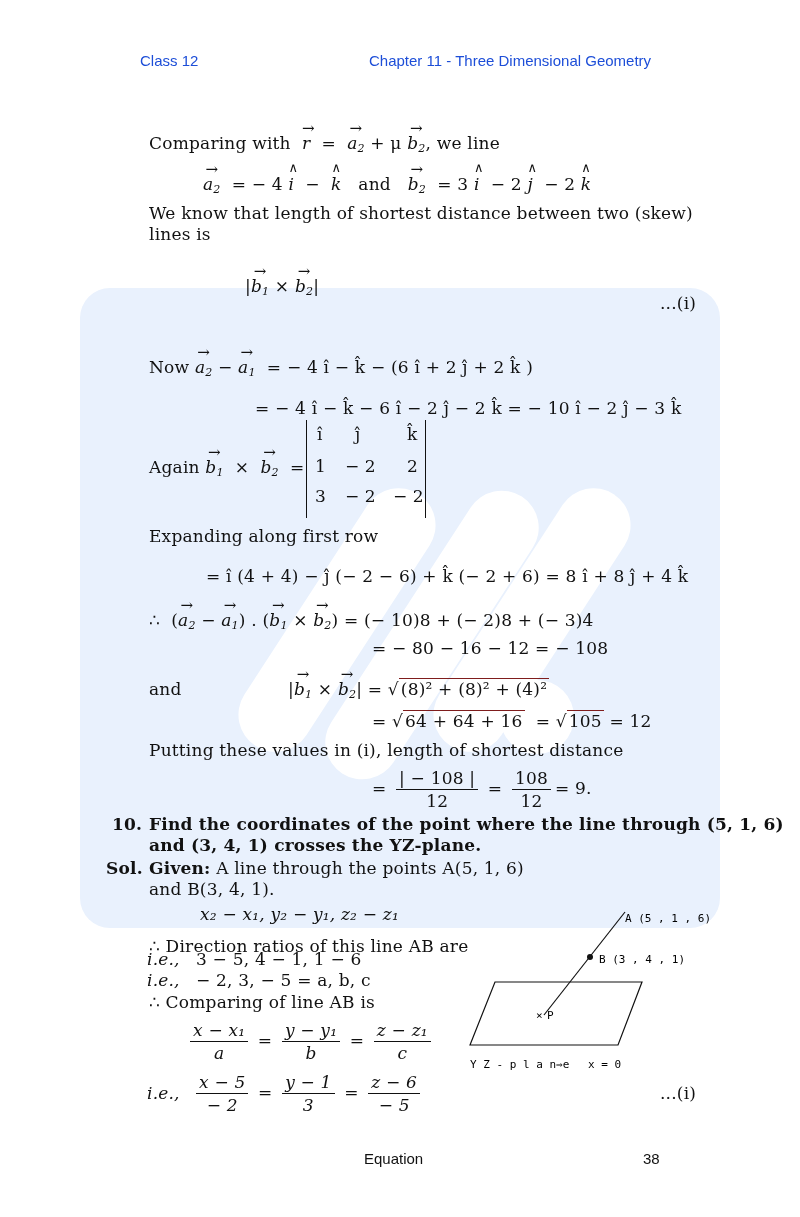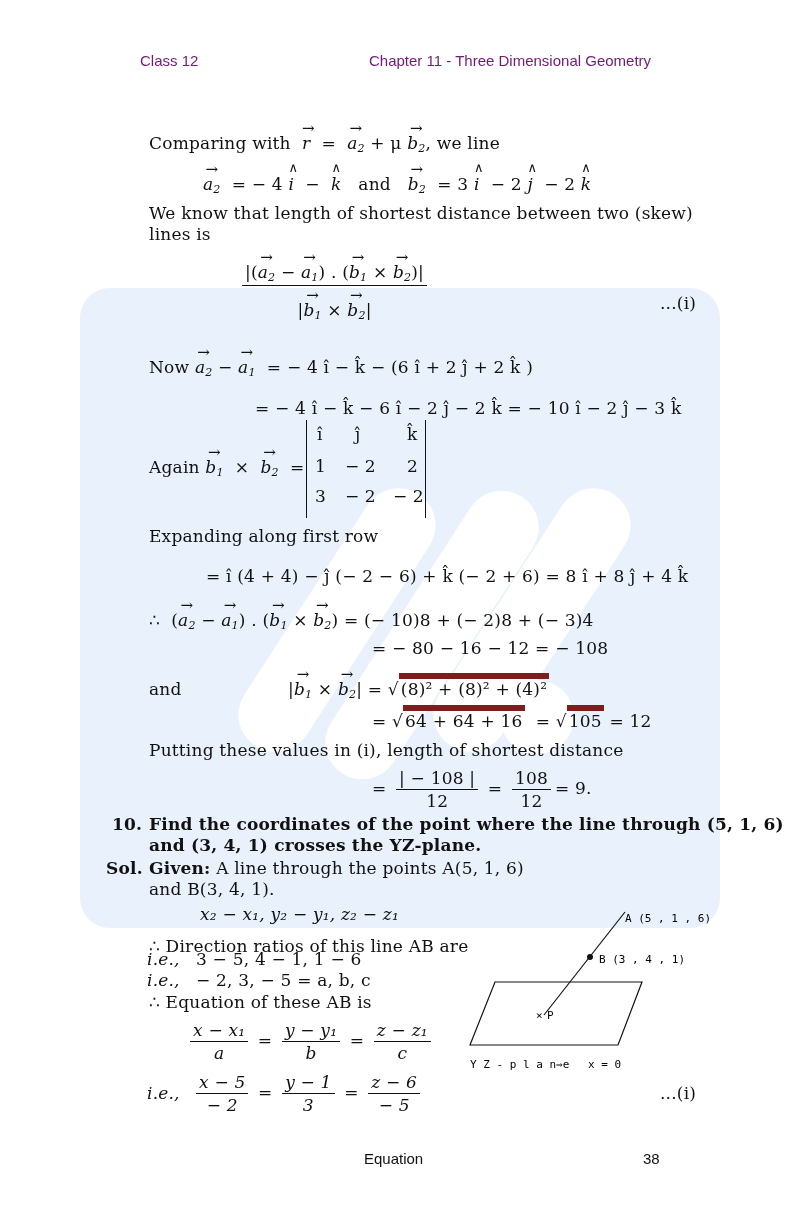--- a/index.html
+++ b/index.html
@@ -1,31 +1,31 @@
 <!DOCTYPE html>
 <html><head>
 <meta charset="utf-8">
 <style>
   html, body { margin:0; padding:0; background:#fff; }
   body { width:800px; height:1217px; position:relative; overflow:hidden;
          font-family:"DejaVu Serif","Liberation Serif",serif; color:#111; }
-  .hdr { position:absolute; top:52px; font-family:"Liberation Sans",sans-serif; font-size:15px; color:#701a75; }
+  .hdr { position:absolute; top:52px; font-family:"Liberation Sans",sans-serif; font-size:15px; color:#1d4ed8; }
   .wm-box { position:absolute; left:80px; top:288px; width:640px; height:640px; background:#e9f1fd; border-radius:30px; }
   .wm-bar { position:absolute; width:74px; background:#fff; border-radius:40px; transform:rotate(33deg); transform-origin:center; }
   .wm-dot { position:absolute; width:74px; height:74px; border-radius:50%; background:#fff; }
   .t { position:absolute; font-size:17px; white-space:nowrap; letter-spacing:0.2px; }
   .vec { position:relative; display:inline-block; font-style:italic; }
   .vec::before { content:"\2192"; position:absolute; left:0; right:0; top:-14px; text-align:center; font-style:normal; font-size:15px; }
   .hat { position:relative; display:inline-block; font-style:italic; }
   .hat::before { content:"\2227"; position:absolute; left:0; right:0; top:-14px; text-align:center; font-style:normal; font-size:13px; }
   sub { font-size:11px; vertical-align:-3px; }
   .frac { display:inline-flex; flex-direction:column; align-items:center; vertical-align:middle; margin:0 4px; }
   .frac .num { border-bottom:1px solid #111; padding:0 3px 1px; }
   .frac .den { padding:1px 3px 0; }
-  .sqrt { border-top:6px solid #7f1d1d; padding:0 2px; }
+  .sqrt { border-top:1px solid #7f1d1d; padding:0 2px; }
   .det { position:absolute; left:306px; top:420px; width:118px; height:98px; border-left:1.5px solid #111; border-right:1.5px solid #111; }
   .det span { position:absolute; font-size:17px; }
   .bold { font-weight:bold; }
   .foot { position:absolute; top:1150px; font-family:"Liberation Sans",sans-serif; font-size:15px; }
   .diag { position:absolute; left:460px; top:905px; }
   .diag text { font-family:"DejaVu Sans Mono",monospace; font-size:11px; }
 </style>
 </head>
 <body>
 
@@ -47,21 +47,20 @@
   <span class="vec">a<sub>2</sub></span> &nbsp;<span>= − 4</span> <span class="hat">i</span> &nbsp;− &nbsp;<span class="hat">k</span>
   &nbsp;&nbsp;<span>and</span>&nbsp;&nbsp;
   <span class="vec">b<sub>2</sub></span> &nbsp;<span>= 3</span> <span class="hat">i</span> &nbsp;− 2 <span class="hat">j</span> &nbsp;− 2 <span class="hat">k</span>
 </div>
 
 <div class="t" style="left:149px; top:203px">We know that length of shortest distance between two (skew)</div>
 <div class="t" style="left:149px; top:224px">lines is</div>
 
 <div class="t" style="left:238px; top:262px">
   <span class="frac">
-    <span class="num">|(<span class="vec">a<sub>2</sub></span> − <span class="vec">a<sub>1</sub></span>) . (<span class="vec">b<sub>1</sub></span> × <span class="vec">b<sub>2</sub></span>)|</span>
     <span class="den" style="padding-top:14px">|<span class="vec">b<sub>1</sub></span> × <span class="vec">b<sub>2</sub></span>|</span>
   </span>
 </div>
 <div class="t" style="left:660px; top:293px">...(i)</div>
 
 <div class="t" style="left:149px; top:357px">
   <span>Now</span> <span class="vec">a<sub>2</sub></span> − <span class="vec">a<sub>1</sub></span> &nbsp;<span>= − 4 î − k̂ − (6 î + 2 ĵ + 2 k̂ )</span>
 </div>
 <div class="t" style="left:255px; top:398px">= − 4 î − k̂ − 6 î − 2 ĵ − 2 k̂ = − 10 î − 2 ĵ − 3 k̂</div>
 
@@ -116,21 +115,21 @@
 <div class="t" style="left:149px; top:858px">
   <b>Given:</b> <span>A line through the points A(5, 1, 6)</span>
 </div>
 <div class="t" style="left:149px; top:879px">and B(3, 4, 1).</div>
 <div class="t" style="left:149px; top:936px">∴   Direction ratios of this line AB are</div>
 <div class="t" style="left:200px; top:904px; font-style:italic">x₂ − x₁, y₂ − y₁, z₂ − z₁</div>
 <div class="t" style="left:147px; top:949px; font-style:italic">i.e.,</div>
 <div class="t" style="left:196px; top:949px">3 − 5, 4 − 1, 1 − 6</div>
 <div class="t" style="left:147px; top:970px; font-style:italic">i.e.,</div>
 <div class="t" style="left:196px; top:970px">− 2, 3, − 5 = a, b, c</div>
-<div class="t" style="left:149px; top:992px">∴   Equation of these AB is</div>
+<div class="t" style="left:149px; top:992px">∴   Comparing of line AB is</div>
 
 <div class="t" style="left:186px; top:1020px; font-style:italic">
   <span class="frac">
       <span class="num">x − x₁</span>
       <span class="den">a</span>
     </span> =
   <span class="frac">
       <span class="num">y − y₁</span>
       <span class="den">b</span>
     </span> =

